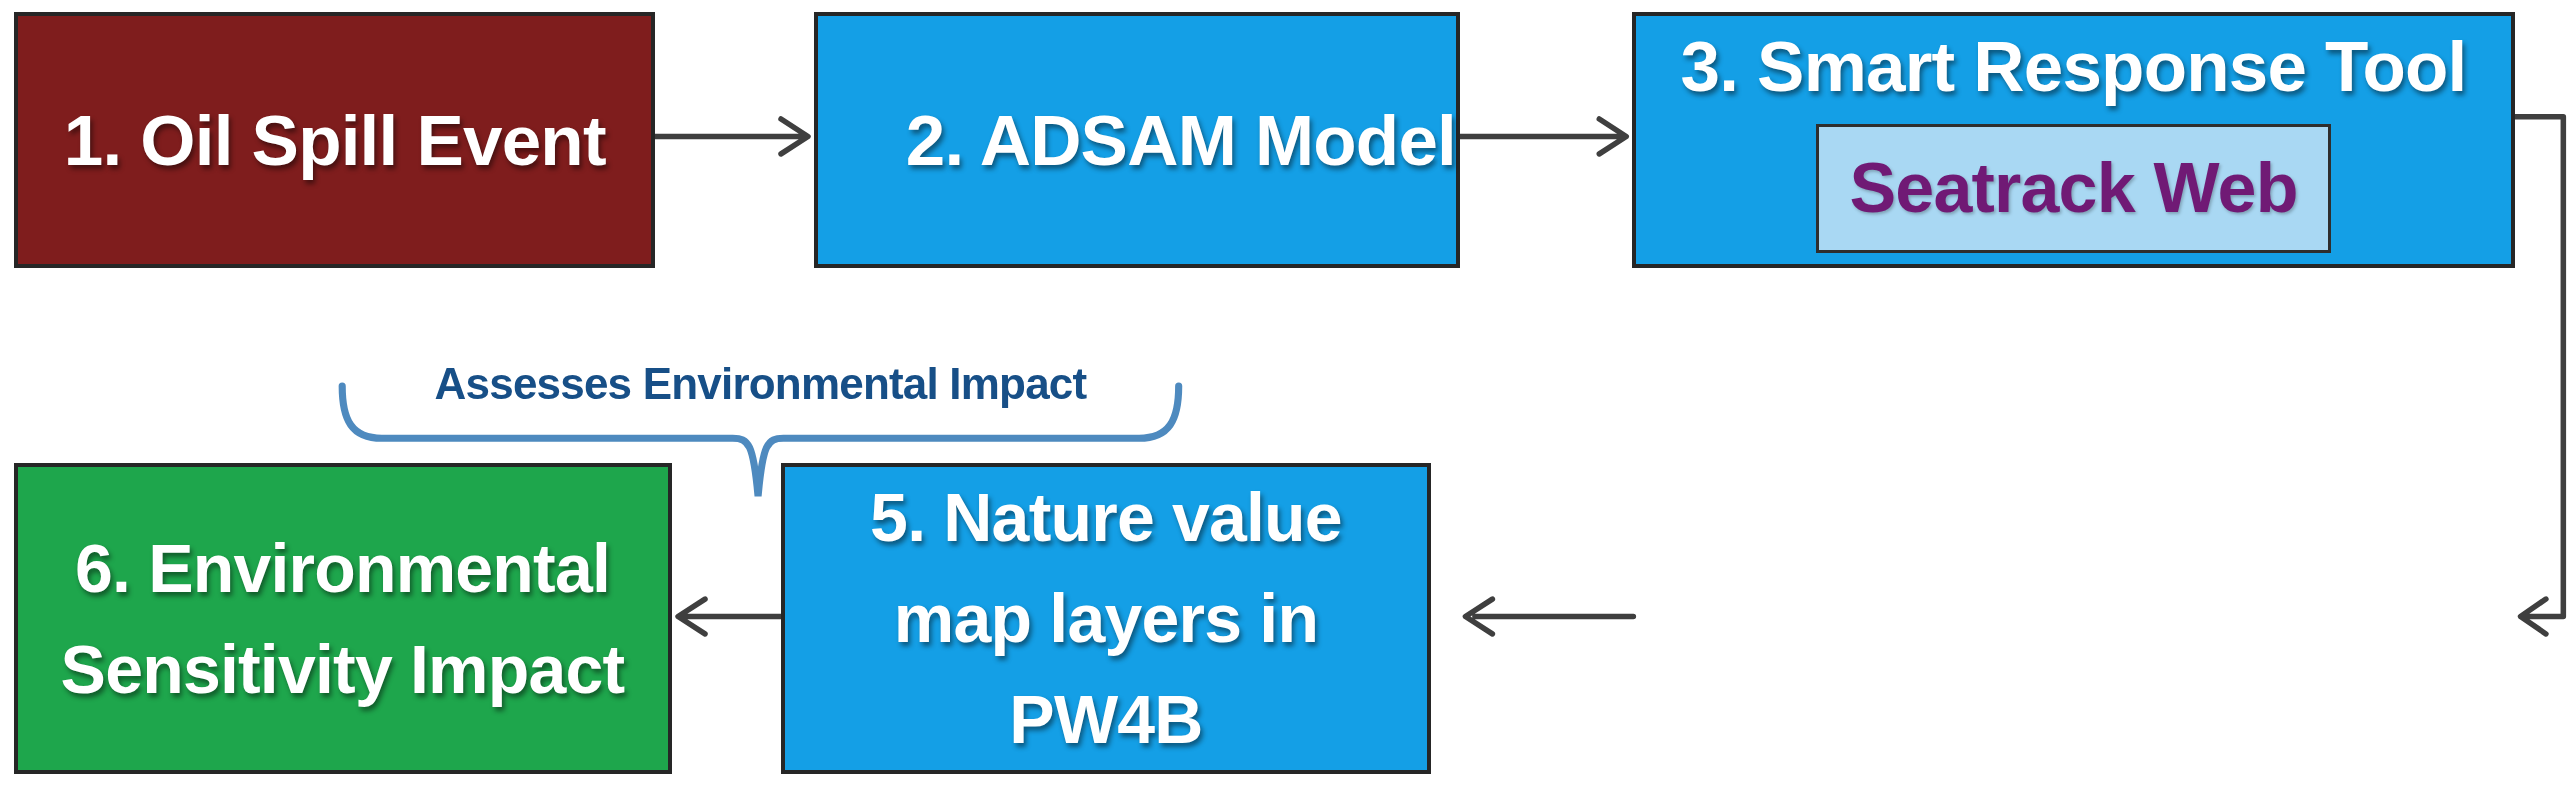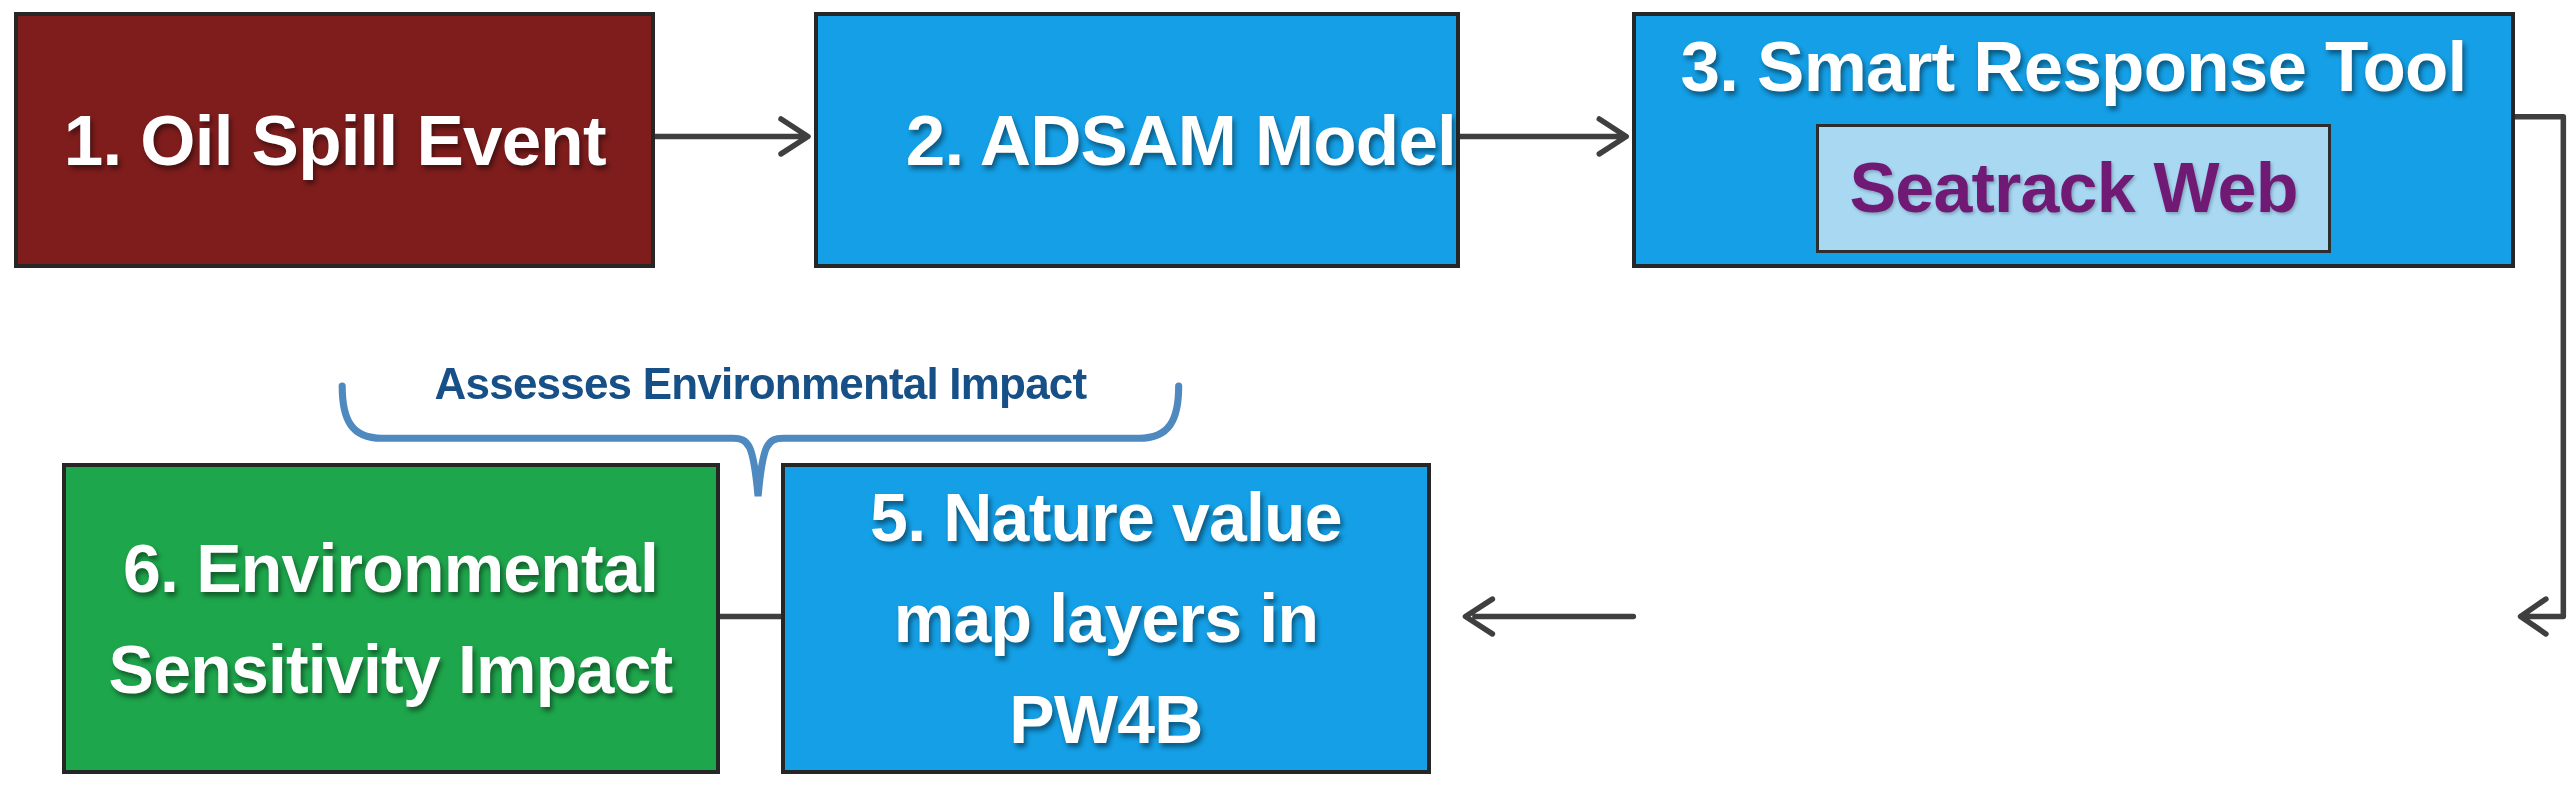--- a/index.html
+++ b/index.html
@@ -42,21 +42,21 @@
     white-space: nowrap;
     text-shadow: 2.4px 4px 4.8px rgba(0,0,0,0.45);
   }
 
   #box1 { left: 14.3px;   top: 12px;  width: 641px;  height: 256px; }
   #box2 { left: 814px; top: 12px;  width: 646px;  height: 256px; align-items: flex-end; }
   #box3 { left: 1632px; top: 12px;  width: 883px; height: 256px; justify-content: flex-start; }
   #box3 .big-label { margin-top: 9.5px; line-height: 82px; text-align: right; }
   #box4 { left: 1633px; top: 463px; width: 882px; height: 311px; }
   #box5 { left: 781px; top: 463px; width: 650px;  height: 311px; }
-  #box6 { left: 13.5px;   top: 463px; width: 658px;  height: 311px; margin-left: 48px; }
+  #box6 { left: 13.5px;   top: 463px; width: 658px;  height: 311px; }
 
   .sub-box {
     box-sizing: border-box;
     width: 515px;
     height: 129px;
     margin-top: 16px;
     background: #A9D8F3;
     border: 3.2px solid #2E2E2E;
     color: #701a75;
     display: flex;

